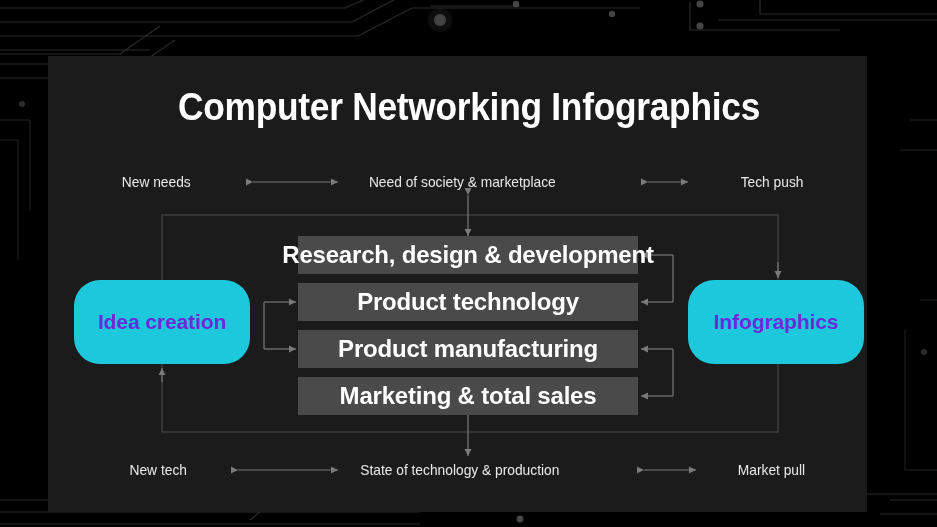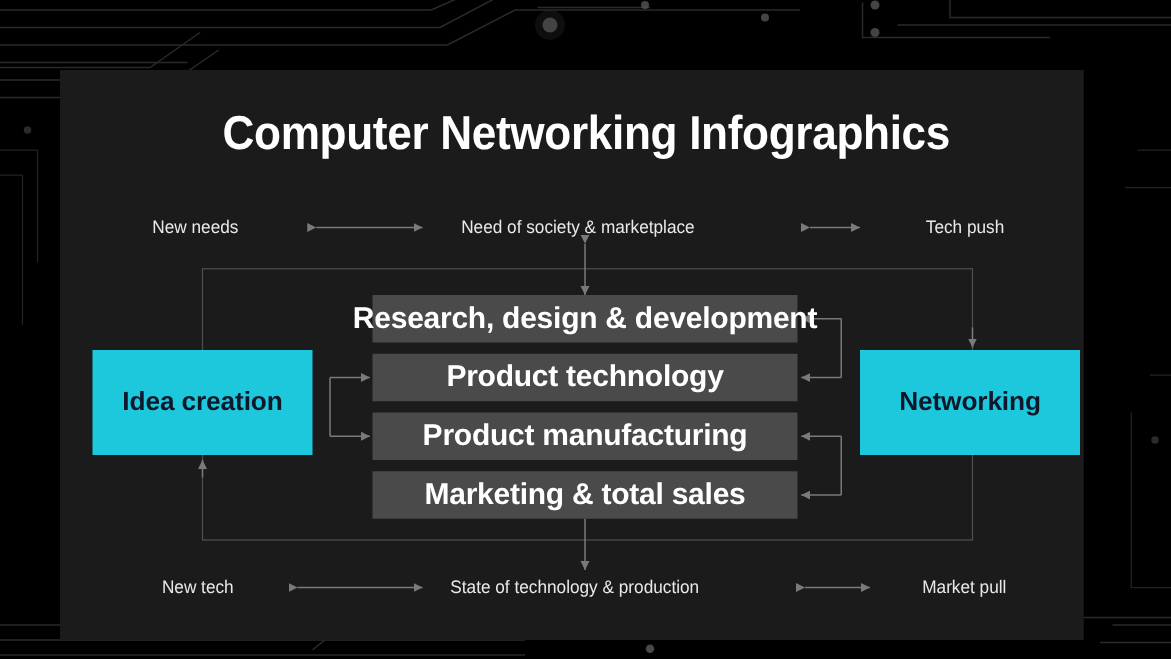--- a/index.html
+++ b/index.html
@@ -82,26 +82,27 @@
   .cap-bc { left: 307px; top: 406px; }
   .cap-br { left: 688px; top: 406px; }
 
   
   .accent-box {
     position: absolute;
     background: #1ec8dc;
     display: flex;
     align-items: center;
     justify-content: center;
-    color: #0f172a;
+    color: #6d28d9;
     font-size: 21px;
     font-weight: 700;
     font-family: "Liberation Sans Narrow", "Liberation Sans", sans-serif;
     letter-spacing: -0.1px;
     white-space: nowrap;
+    border-radius: 26px;
   }
   .accent-left  { left: 26px;  top: 224px; width: 176px; height: 84px; }
   .accent-right { left: 640px; top: 224px; width: 176px; height: 84px; }
 
   
   .proc-box {
     position: absolute;
     left: 250px;
     width: 340px;
     height: 38px;
@@ -230,21 +231,21 @@
     </svg>
 
     <div class="cap cap-tl">New needs</div>
     <div class="cap cap-tc">Need of society &amp; marketplace</div>
     <div class="cap cap-tr">Tech push</div>
     <div class="cap cap-bl">New tech</div>
     <div class="cap cap-bc">State of technology &amp; production</div>
     <div class="cap cap-br">Market pull</div>
 
     <div class="accent-box accent-left">Idea creation</div>
-    <div class="accent-box accent-right">Networking</div>
+    <div class="accent-box accent-right">Infographics</div>
 
     <div class="proc-box proc-0">Research, design &amp; development</div>
     <div class="proc-box proc-1">Product technology</div>
     <div class="proc-box proc-2">Product manufacturing</div>
     <div class="proc-box proc-3">Marketing &amp; total sales</div>
 
   </div>
 </div>
 
 </body></html>

